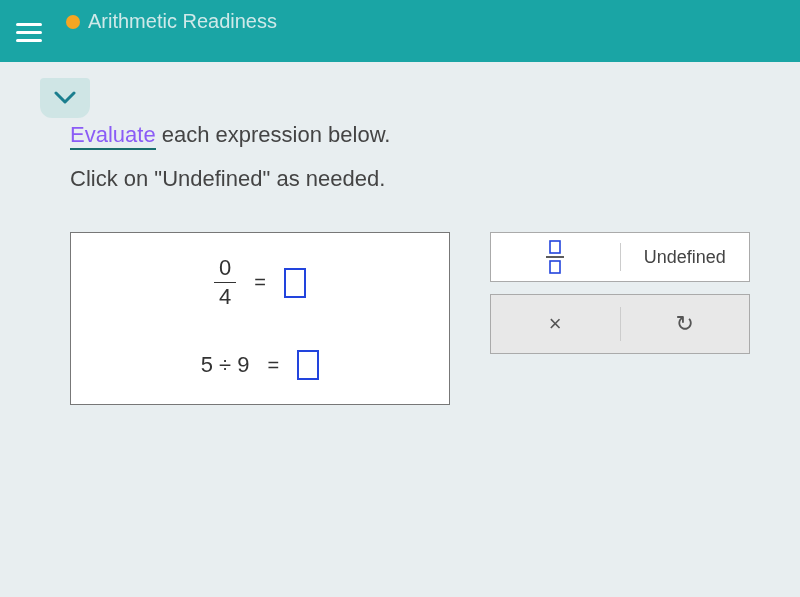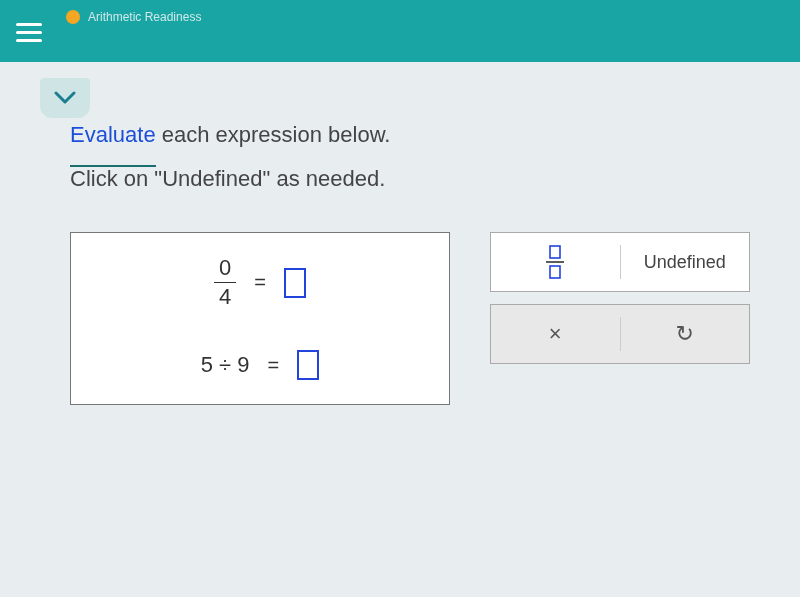--- a/index.html
+++ b/index.html
@@ -36,21 +36,21 @@
       height: 3px;
       background: #fff;
       border-radius: 2px;
       width: 26px;
     }
     .header-text { flex: 1; }
     .course-row {
       display: flex;
       align-items: center;
       gap: 8px;
-      font-size: 12px;
+      font-size: 20px;
       color: #cfe9e9;
       margin-bottom: 4px;
     }
     .dot {
       width: 14px;
       height: 14px;
       background: #f5a623;
       border-radius: 50%;
       display: inline-block;
     }
@@ -76,23 +76,23 @@
     .expander svg { display:block; }
     .content {
       padding: 60px 50px 20px 70px;
       color: #444;
     }
     .instruction1 {
       font-size: 22px;
       margin-bottom: 18px;
     }
     .evaluate-link {
-      color: #1d4ed8;
+      color: #8b5cf6;
       border-bottom: 2px solid #1a6e6e;
-      padding-bottom: 18px;
+      padding-bottom: 1px;
       margin-top: 28px;
     }
     .instruction2 {
       font-size: 22px;
       color: #444;
       margin-bottom: 40px;
     }
     .work-row {
       display: flex;
       align-items: flex-start;
@@ -135,21 +135,21 @@
     }
     .palette {
       flex: 1;
       min-width: 200px;
     }
     .pal-row1 {
       border: 1px solid #aaa;
       background: #fff;
       display: flex;
       align-items: center;
-      height: 60px;
+      height: 50px;
     }
     .pal-cell {
       flex: 1;
       display: flex;
       align-items: center;
       justify-content: center;
       height: 100%;
       cursor: pointer;
       font-size: 18px;
       color: #444;

